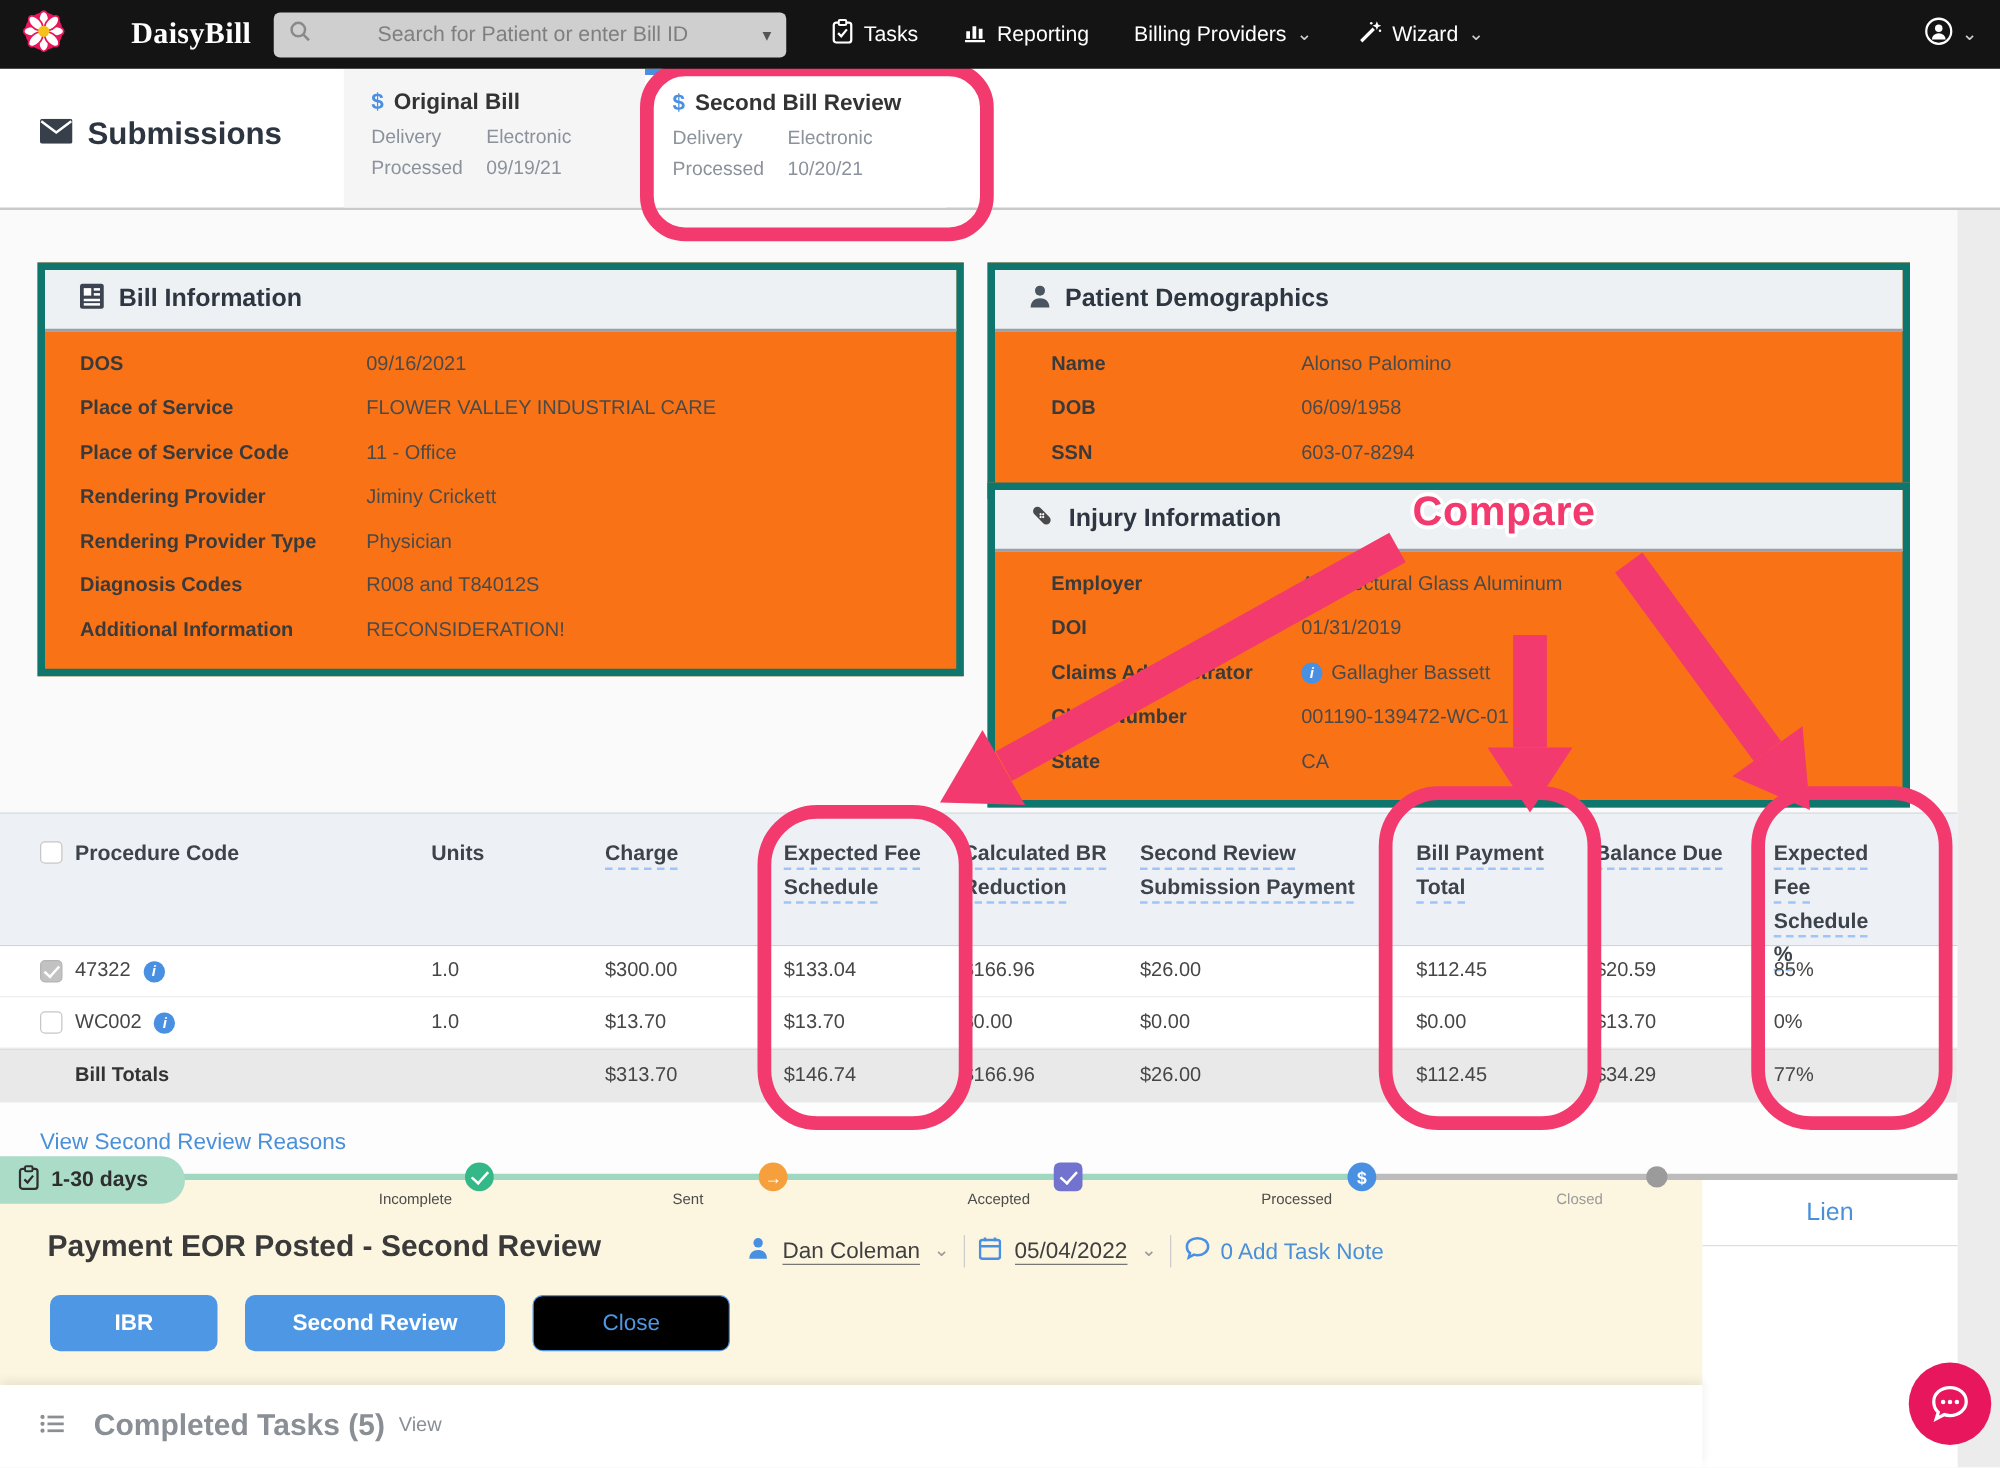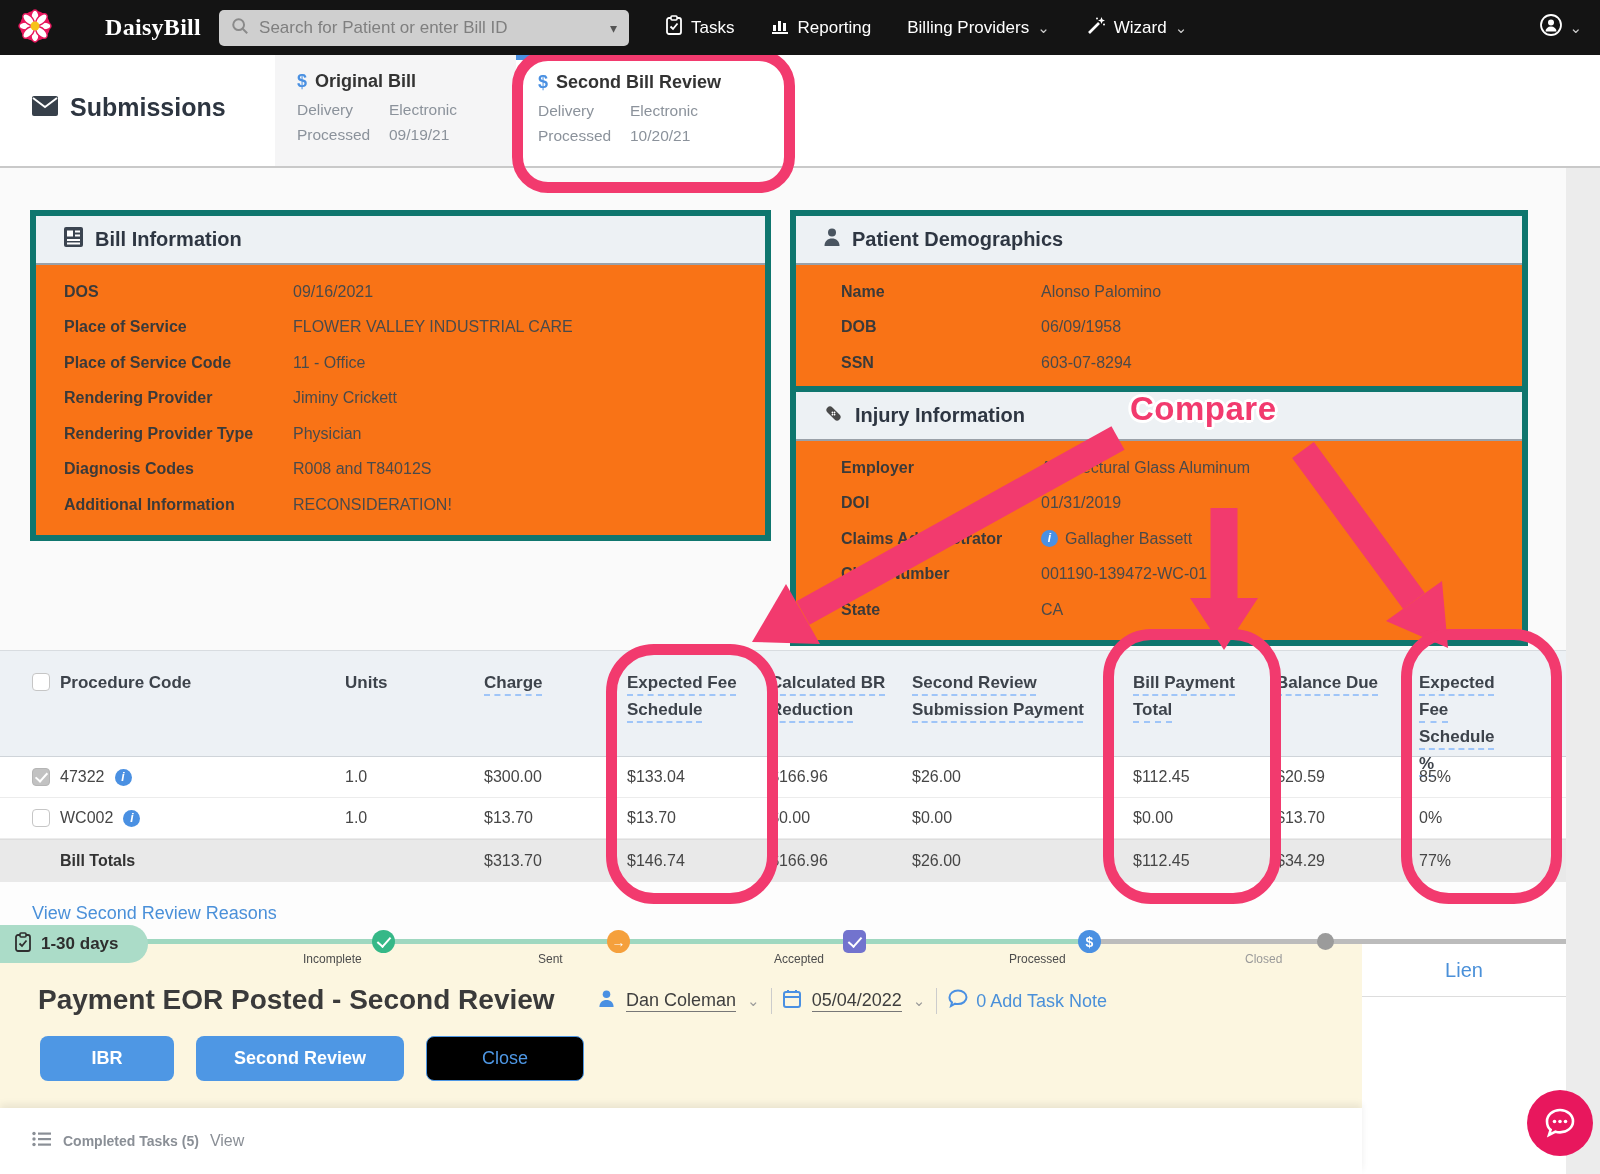--- a/index.html
+++ b/index.html
@@ -3,21 +3,21 @@
 <meta charset="utf-8">
 <style>
   html,body{margin:0;padding:0;}
   body{width:1600px;height:1174px;font-family:"Liberation Sans",sans-serif;background:#fafafa;}
   .page{position:relative;width:1600px;height:1174px;overflow:hidden;background:#fafafa;}
 
   
   .navbar{position:absolute;left:0;top:0;width:1600px;height:55px;background:#141414;display:flex;align-items:center;padding:0 18px;box-sizing:border-box;z-index:10;}
   .brand{display:flex;align-items:center;gap:9px;}
   .brand-name{color:#fff;font-family:"Liberation Serif",serif;font-size:24px;font-weight:700;letter-spacing:.3px;margin-left:44px;}
-  .searchbox{margin-left:18px;width:410px;height:36px;background:#cfcfcf;border-radius:5px;display:flex;align-items:center;padding:0 12px;box-sizing:border-box;}
+  .searchbox{margin-left:18px;width:410px;height:36px;background:#cfcfcf;border-radius:5px;display:flex;align-items:center;padding:0 12px;box-sizing:border-box;gap:43px;}
   .searchbox input{flex:1;border:none;background:transparent;outline:none;font-size:17px;color:#555;font-family:"Liberation Sans",sans-serif;margin-left:8px;}
   .searchbox input::placeholder{color:#7f7f7f;}
   .search-caret{color:#555;font-size:14px;}
   .nav-item{display:flex;align-items:center;gap:8px;color:#fff;font-size:17px;margin-left:36px;cursor:pointer;white-space:nowrap;}
   .nav-item:first-of-type{margin-left:26px;}
   .chev{color:#cfcfcf;font-size:15px;line-height:10px;}
   .nav-right{margin-left:auto;display:flex;align-items:center;gap:6px;}
 
   
   .subbar{position:absolute;left:0;top:55px;width:1600px;height:111px;background:#fff;border-bottom:2px solid #c9c9c9;z-index:2;}
@@ -58,21 +58,21 @@
   .cb{width:18px;height:18px;border:1.5px solid #c6c6c6;border-radius:4px;background:#fff;box-sizing:border-box;cursor:pointer;position:relative;flex-shrink:0;}
   .cb.checked{background:#c2c2c2;border-color:#b5b5b5;}
   .cb.checked::after{content:"";position:absolute;left:5px;top:1px;width:5px;height:10px;border:solid #fff;border-width:0 2.5px 2.5px 0;transform:rotate(42deg);}
   .code-txt{color:#464646;}
 
   
   #srr-link{position:absolute;left:32px;top:903px;font-size:18px;color:#4a90d9;cursor:pointer;z-index:2;}
 
   
   #task-panel{position:absolute;left:0;top:944px;width:1362px;height:164px;background:#fcf6e0;z-index:1;}
-  .tp-title{position:absolute;left:38px;top:40px;font-size:28px;font-weight:700;color:#3a3a3a;}
+  .tp-title{position:absolute;left:38px;top:40px;font-size:24px;font-weight:700;color:#3a3a3a;}
   .tp-meta{position:absolute;left:598px;top:44px;display:flex;align-items:center;gap:11px;font-size:18px;color:#444;text-align:right;}
   .tp-underlink{border-bottom:1.5px solid #777;cursor:pointer;color:#3f3f3f;}
   .vsep{width:1px;height:26px;background:#ccc;}
   .tp-note{color:#4a90d9;display:flex;align-items:center;gap:8px;cursor:pointer;}
   .tp-buttons{position:absolute;left:40px;top:92px;display:flex;gap:22px;}
   .btn{height:45px;border-radius:8px;font-size:18px;font-weight:700;display:flex;align-items:center;justify-content:center;cursor:pointer;box-sizing:border-box;font-family:"Liberation Sans",sans-serif;border:none;}
   .btn-blue{background:#4e97e4;color:#fff;}
   .btn-outline{background:#000000;border:1.5px solid #4e97e4;color:#4e97e4;font-weight:400;}
   #btn-ibr{width:134px;} #btn-sr{width:208px;} #btn-close{width:158px;}
 
@@ -87,21 +87,21 @@
   #st-processed{left:1078px;background:#4a90e2;color:#fff;font-size:14px;font-weight:700;}
   #st-closed{left:1317px;top:933px;width:17px;height:17px;background:#9b9b9b;}
   .st-lab{position:absolute;top:952px;width:160px;text-align:left;font-size:12px;color:#4c4c4c;z-index:3;}
   #lab-incomplete{left:303px;} #lab-sent{left:538px;} #lab-accepted{left:774px;} #lab-processed{left:1009px;} #lab-closed{left:1245px;color:#9a9a9a;}
   #days-badge{position:absolute;left:0;top:925px;height:38px;width:148px;background:#abdcc8;border-radius:0 21px 21px 0;display:flex;align-items:center;gap:9px;padding-left:14px;box-sizing:border-box;font-size:17px;font-weight:700;color:#2e2e2e;z-index:4;}
 
   
   #lien-box{position:absolute;left:1362px;top:944px;width:204px;height:230px;background:#fff;z-index:2;}
   #lien-tab{height:52px;border-bottom:1px solid #ddd;display:flex;align-items:center;justify-content:center;font-size:20px;color:#4a90d9;cursor:pointer;}
   #completed-bar{position:absolute;left:0;top:1108px;width:1362px;height:66px;background:#fff;box-shadow:0 -4px 7px rgba(0,0,0,.07);display:flex;align-items:center;gap:11px;padding-left:32px;box-sizing:border-box;z-index:2;}
-  .ct-label{font-size:14px;font-weight:700;color:#8a8f96;}
+  .ct-label{font-size:24px;font-weight:700;color:#8a8f96;margin-left:12px;}
   .ct-view{font-size:16px;color:#8a8f96;cursor:pointer;}
 
   
   #chat-btn{position:absolute;left:1527px;top:1090px;width:66px;height:66px;border-radius:50%;background:#e8175d;display:flex;align-items:center;justify-content:center;z-index:8;cursor:pointer;}
   #scroll-track{position:absolute;left:1566px;top:168px;width:34px;height:1006px;background:#ececec;z-index:1;}
 
   
   .ring{position:absolute;border:11px solid #f23a6e;pointer-events:none;z-index:6;}
   #ring-tab{left:512px;top:50px;width:261px;height:121px;border-radius:36px;}
   #ring-expected{left:606px;top:644px;width:150px;height:238px;border-radius:48px;}

